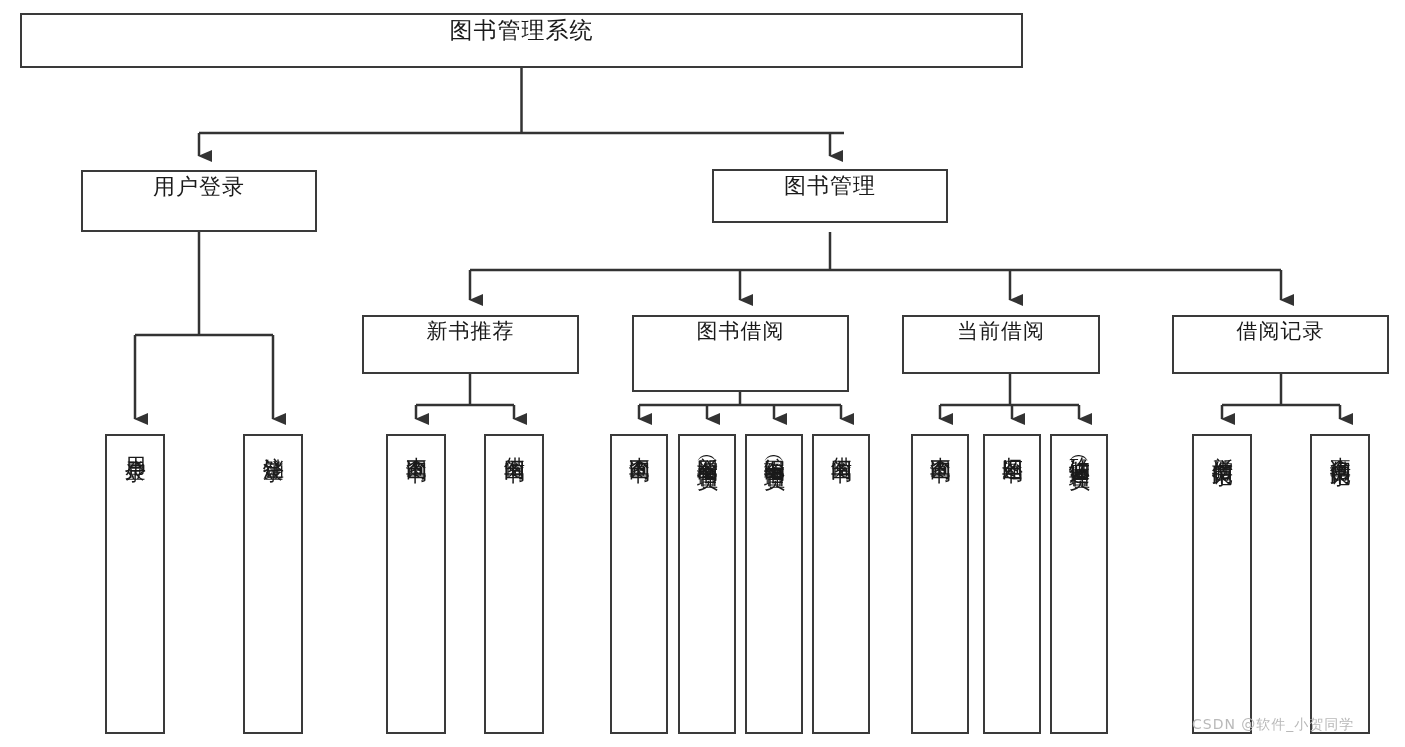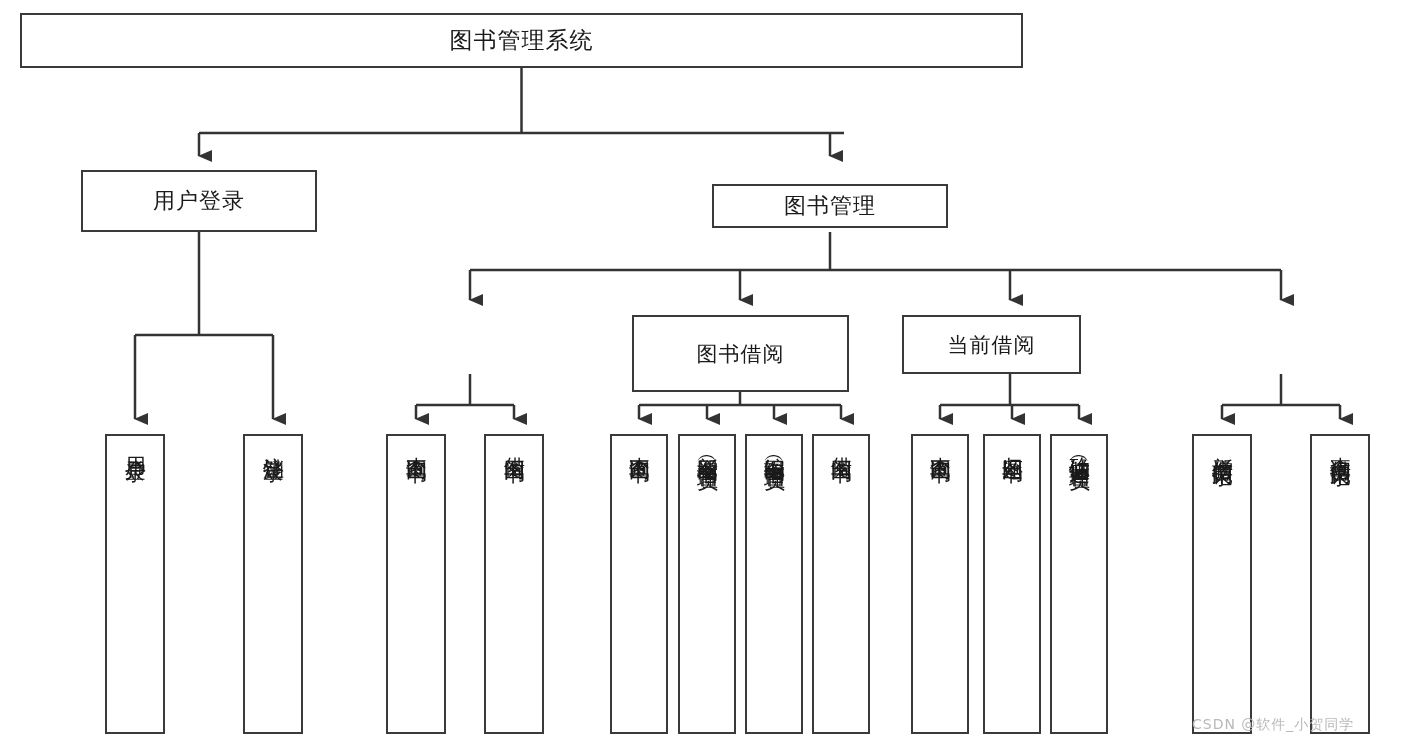--- a/index.html
+++ b/index.html
@@ -25,21 +25,20 @@
     width: 1405px;
     height: 747px;
     pointer-events: none;
   }
   .node {
     position: absolute;
     box-sizing: border-box;
     background: #ffffff;
     border: 2px solid #3a3a3a;
     display: flex;
-    align-items: center;
     justify-content: center;
     color: #1a1a1a;
   }
   .node.level0 { font-size: 23px; }
   .node.level1 { font-size: 22px; }
   .node.level2 { font-size: 21px; }
   .node.leaf {
     font-size: 21px;
     align-items: flex-start;
     justify-content: center;
@@ -121,29 +120,35 @@
     </g>
   </svg>
 
   <div class="node level0" style="left: 20px; top: 13px; width: 1003px; height: 55px;">
     <span class="hlabel">图书管理系统</span>
   </div>
 
   <div class="node level1" style="left: 81px; top: 170px; width: 236px; height: 62px;">
     <span class="hlabel">用户登录</span>
   </div>
-  <div class="node level1" style="left: 712px; top: 184px; width: 236px; height: 44px;">
+  <div class="node level1" style="left: 712px; top: 169px; width: 236px; height: 54px;">
     <span class="hlabel">图书管理</span>
   </div>
 
+  <div class="node level2" style="left: 362px; top: 315px; width: 217px; height: 59px;">
+    <span class="hlabel">新书推荐</span>
+  </div>
   <div class="node level2" style="left: 632px; top: 315px; width: 217px; height: 77px;">
     <span class="hlabel">图书借阅</span>
   </div>
-  <div class="node level2" style="left: 902px; top: 315px; width: 179px; height: 59px;">
+  <div class="node level2" style="left: 902px; top: 315px; width: 198px; height: 59px;">
     <span class="hlabel">当前借阅</span>
+  </div>
+  <div class="node level2" style="left: 1172px; top: 315px; width: 217px; height: 59px;">
+    <span class="hlabel">借阅记录</span>
   </div>
 
   <div class="node leaf" style="left: 105px; top: 434px; width: 60px; height: 300px;">
     <span class="vlabel">用户登录</span>
   </div>
   <div class="node leaf" style="left: 243px; top: 434px; width: 60px; height: 300px;">
     <span class="vlabel">注销登录</span>
   </div>
   <div class="node leaf" style="left: 386px; top: 434px; width: 60px; height: 300px;">
     <span class="vlabel">查询图书</span>

